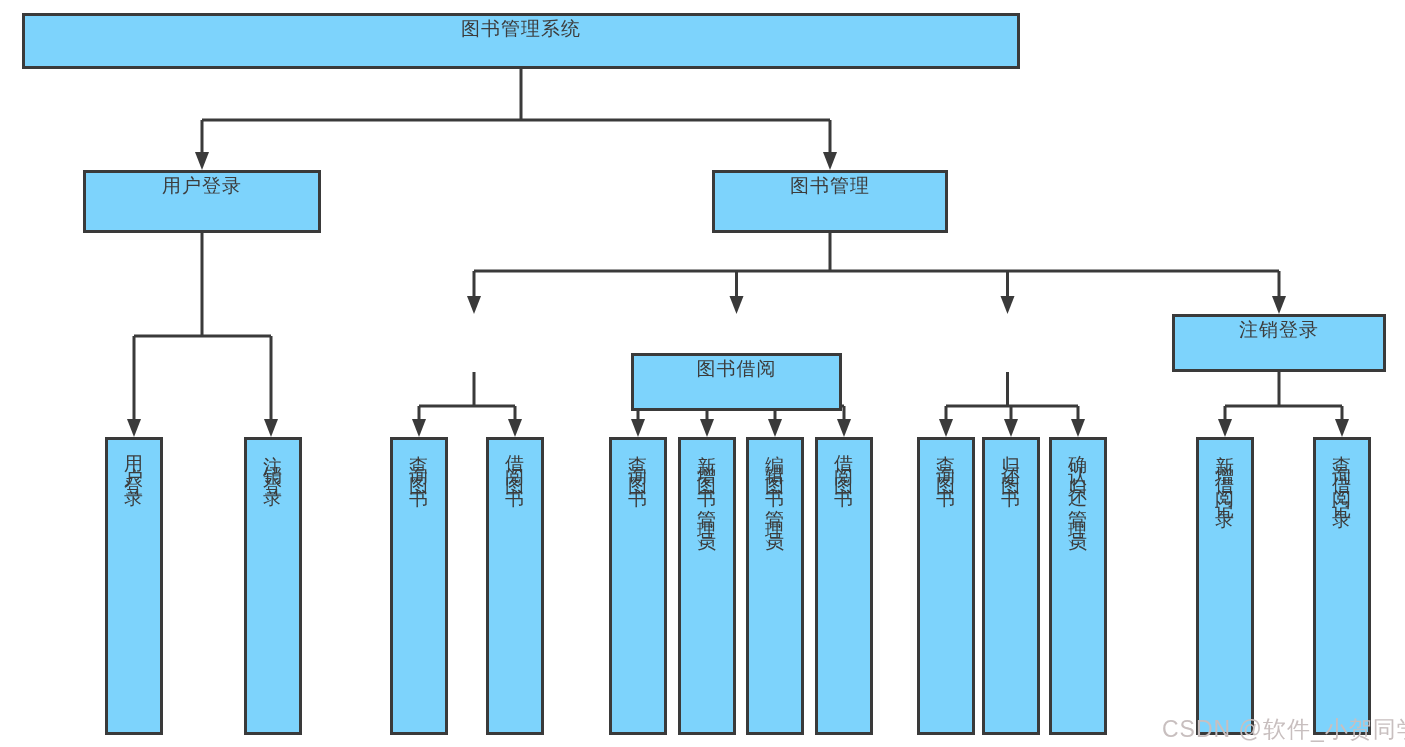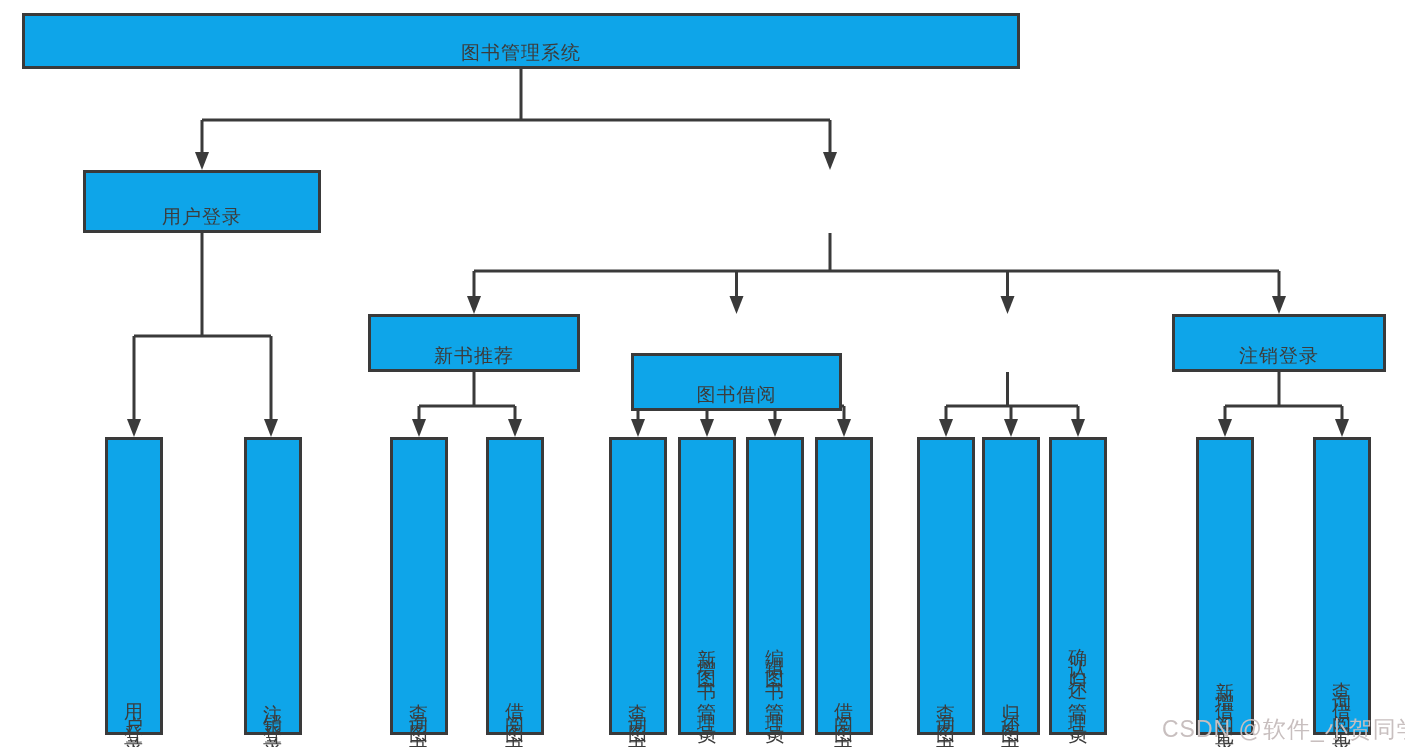--- a/index.html
+++ b/index.html
@@ -19,22 +19,22 @@
   .wires{
     position:absolute;left:0;top:0;width:1405px;height:747px;
     color:var(--line);
   }
   .wires path{stroke:currentColor;stroke-width:3;fill:none;}
   .wires polygon{fill:currentColor;stroke:none;}
   .box{
     position:absolute;
     box-sizing:border-box;
     border:3px solid var(--line);
-    background:#0ea5e9;
-    display:flex;align-items:flex-end;justify-content:center;
+    background:#7dd3fc;
+    display:flex;align-items:flex-start;justify-content:center;
   }
   .hlabel{
     font-size:19px;color:var(--text);letter-spacing:1px;white-space:nowrap;
   }
   .leaf span{
     writing-mode:vertical-lr;
     text-orientation:mixed;
     font-size:19px;color:var(--text);
     line-height:1;letter-spacing:11px;
     white-space:nowrap;
@@ -92,24 +92,24 @@
     </g>
   </svg>
 
   <div class="box" style="left:22px;top:13px;width:998px;height:56px;">
     <span class="hlabel">图书管理系统</span>
   </div>
 
   <div class="box" style="left:83px;top:170px;width:238px;height:63px;">
     <span class="hlabel">用户登录</span>
   </div>
+  <div class="box" style="left:712px;top:170px;width:236px;height:63px;">
+    <span class="hlabel">图书管理</span>
+  </div>
 
-  <div class="box" style="left:368px;top:314px;width:212px;height:58px;">
-    <span class="hlabel">新书推荐</span>
-  </div>
   <div class="box" style="left:631px;top:314px;width:211px;height:58px;margin-top:39px;">
     <span class="hlabel">图书借阅</span>
   </div>
   <div class="box" style="left:1172px;top:314px;width:214px;height:58px;">
     <span class="hlabel">注销登录</span>
   </div>
 
   <div class="box leaf" style="left:105px;top:437px;width:58px;height:298px;">
     <span>用户登录</span>
   </div>

